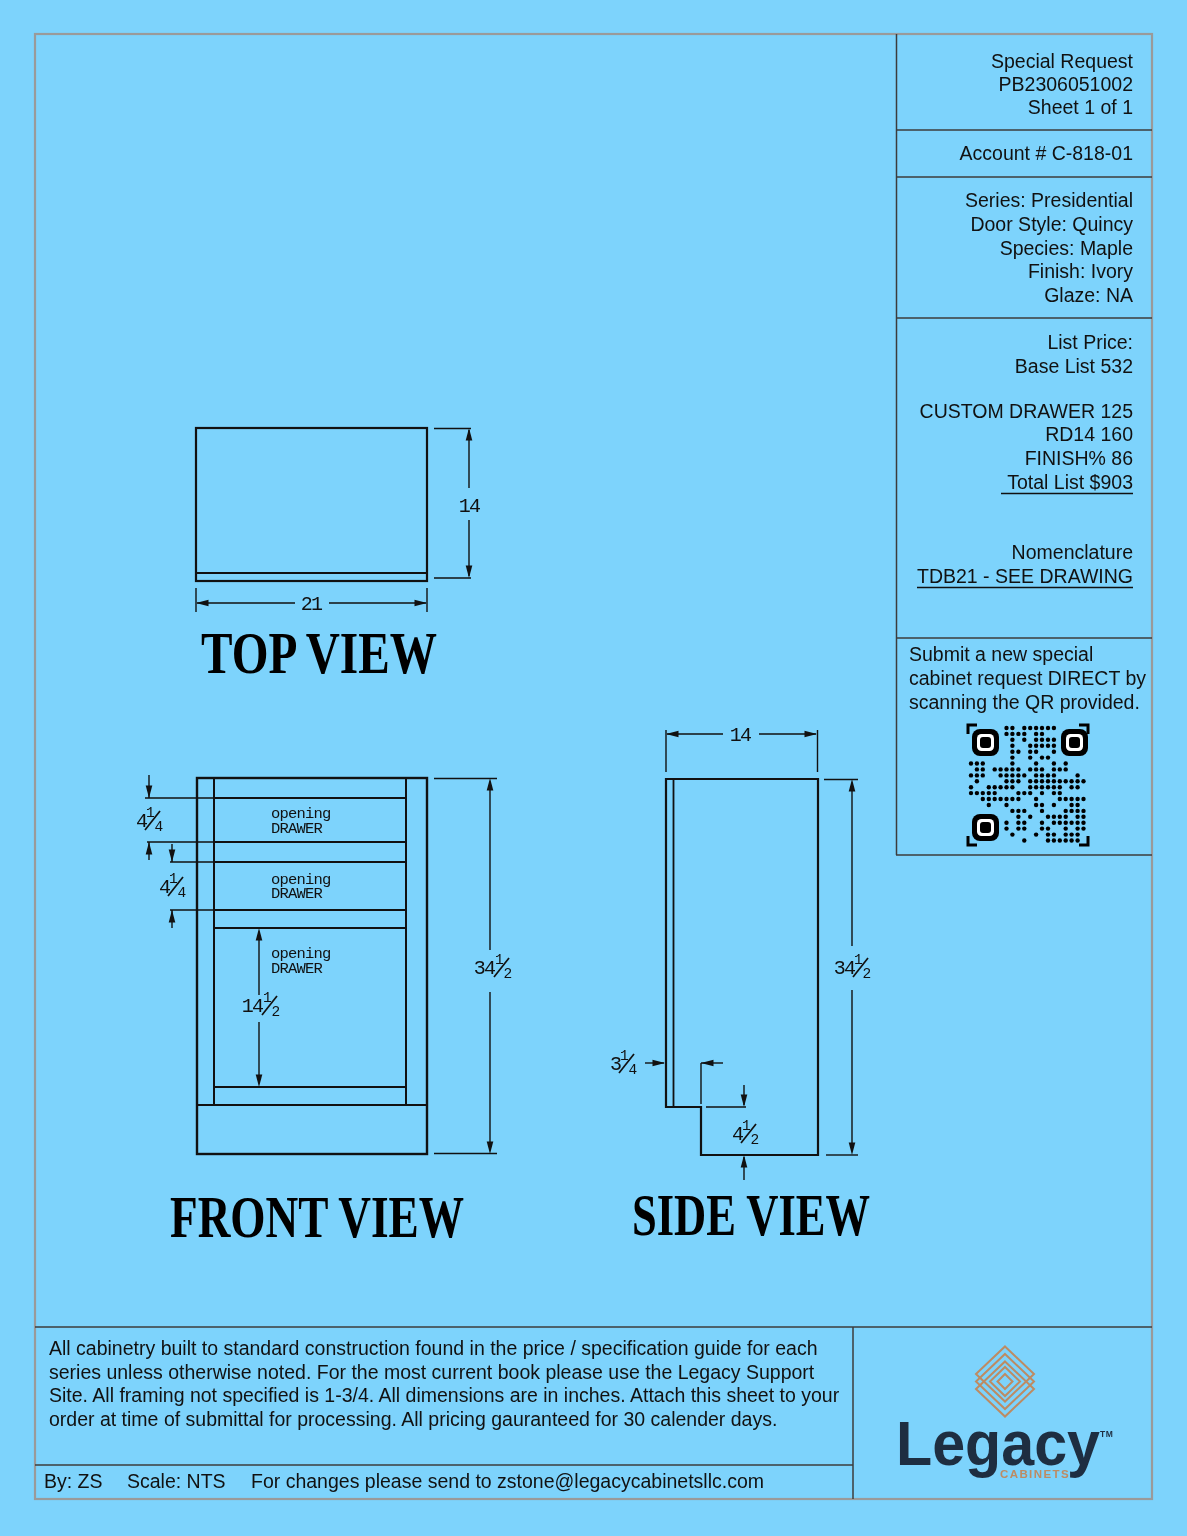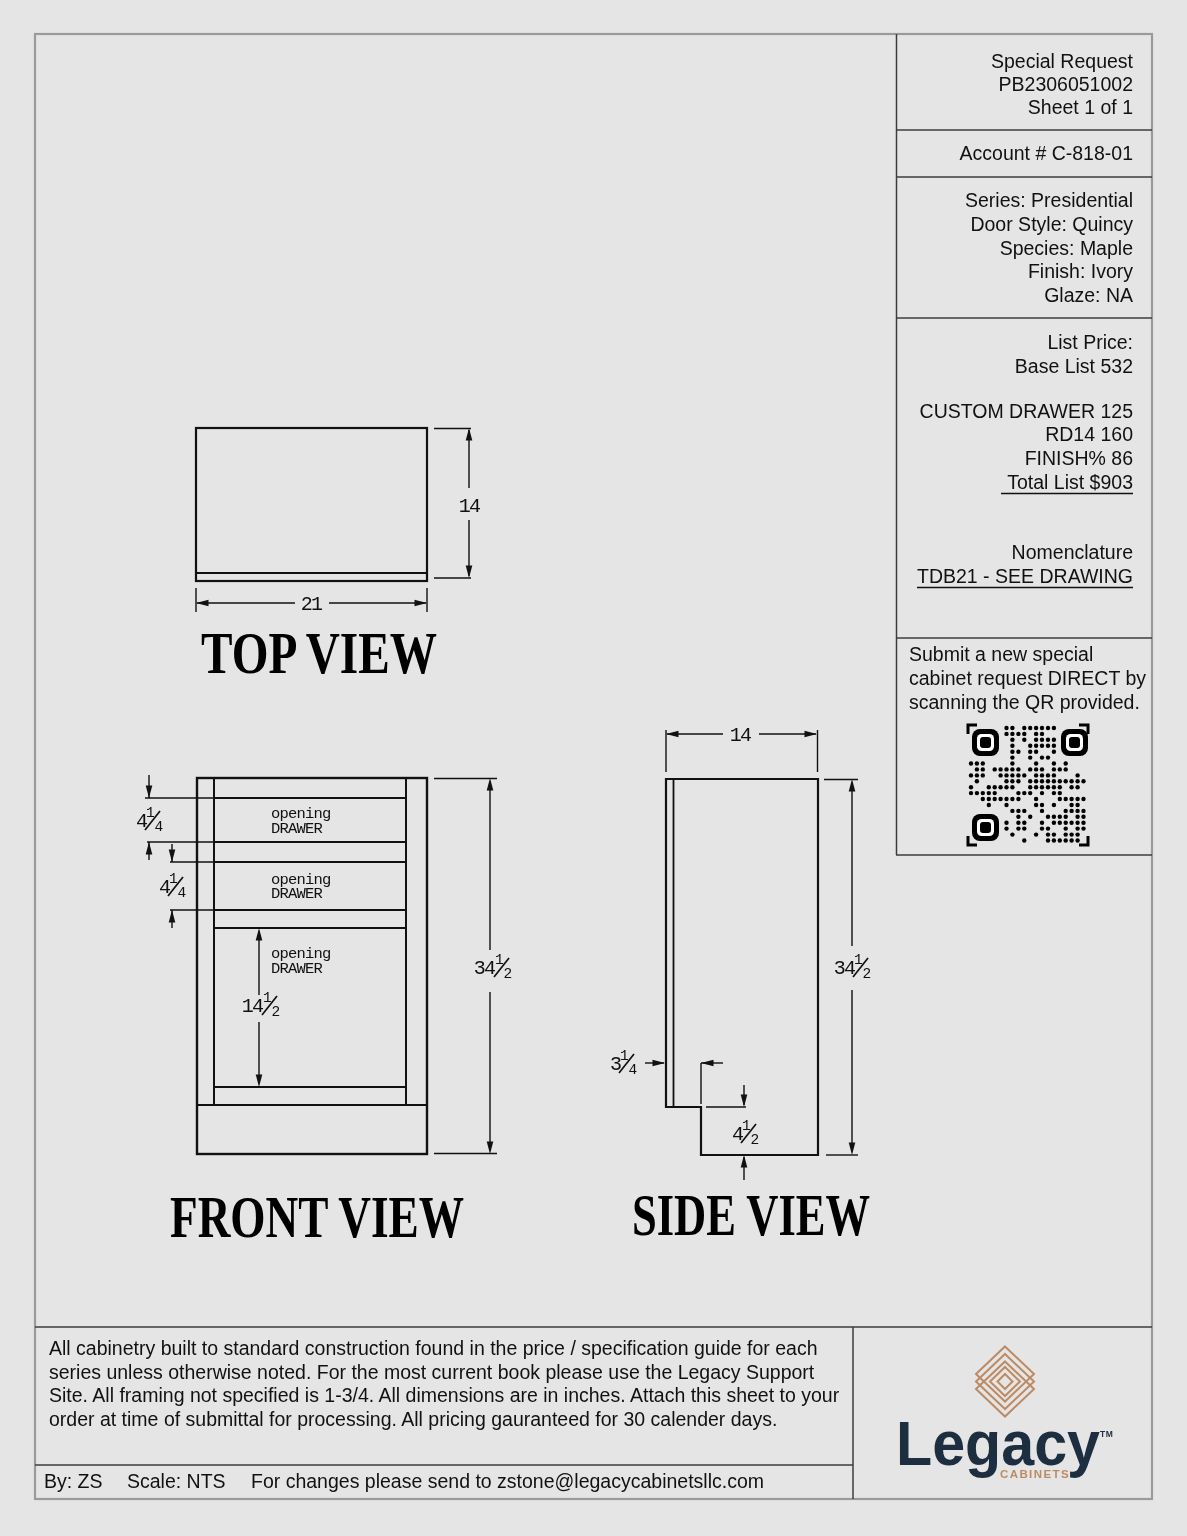--- a/index.html
+++ b/index.html
@@ -1,15 +1,15 @@
 <!DOCTYPE html>
 <html><head><meta charset="utf-8"><title>Special Request PB2306051002</title>
 <style>
 html,body{margin:0;padding:0;background:#fff;}
-#page{position:relative;width:1187px;height:1536px;background:#e5e5e5;overflow:hidden;}
+#page{position:relative;width:1187px;height:1536px;background:#7dd3fc;overflow:hidden;}
 </style></head>
 <body>
 <div id="page">
 <svg width="1187" height="1536" viewBox="0 0 1187 1536">
 
 <rect x="35" y="34" width="1117" height="1465" fill="none" stroke="#9a9a9a" stroke-width="2.2"></rect>
 
 <g>
         <line x1="896.5" y1="34" x2="896.5" y2="855" stroke="#3c3c3c" stroke-width="1.5"></line>
         <line x1="896" y1="130" x2="1152" y2="130" stroke="#3c3c3c" stroke-width="1.5"></line>

